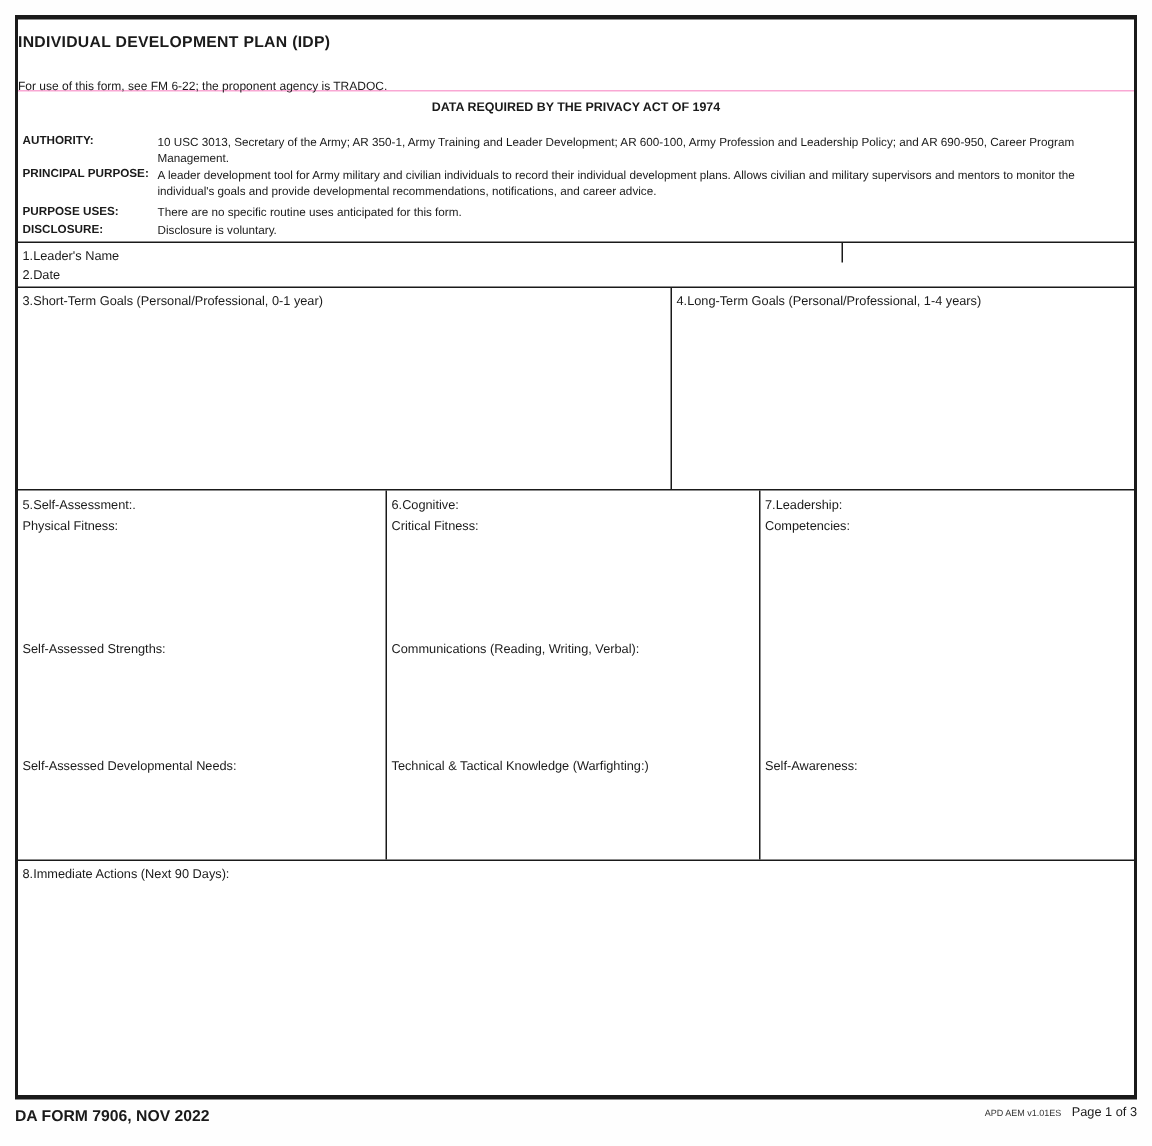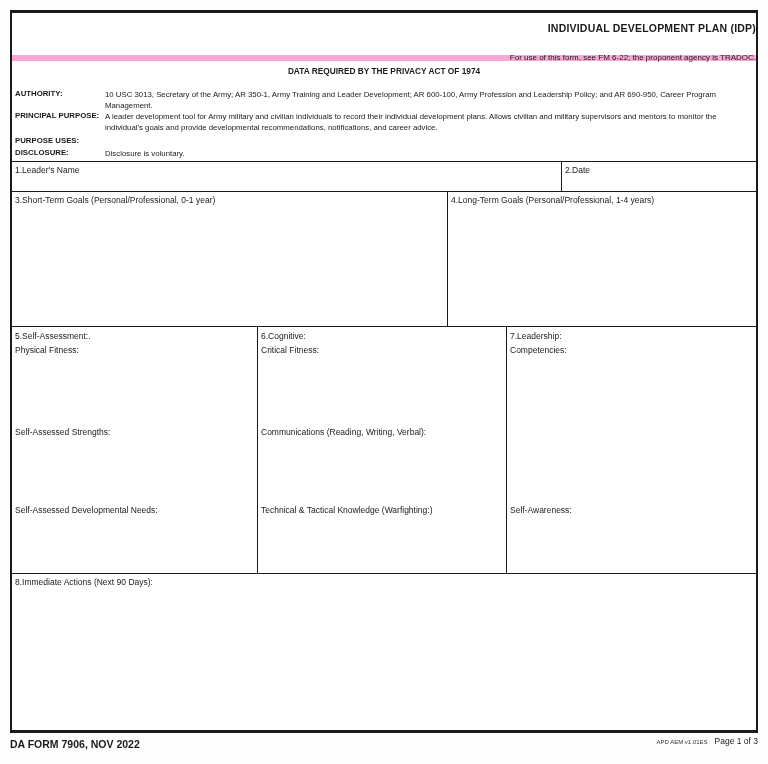--- a/index.html
+++ b/index.html
@@ -6,39 +6,39 @@
   html,body { width:768px; height:764px; background:#fff; font-family:"Liberation Sans", sans-serif; color:#1a1a1a; }
   .page { position:relative; width:768px; height:764px; background:#fefefe; overflow:hidden; }
 
   .form {
     position:absolute; left:10px; top:10px; width:748px; height:723px;
     border:2px solid #1a1a1a; border-top-width:3px; border-bottom-width:3px;
     background:#fff; display:flex; flex-direction:column;
   }
 
   
-  .hdr { height:48px; border-bottom:6px solid #f9a8d4; text-align:right; }
+  .hdr { height:48px; border-bottom:1px solid #f9a8d4; text-align:left; }
   .title { font-size:10.5px; font-weight:bold; letter-spacing:.2px; margin-top:9px; }
   .subtitle { font-size:8px; margin-top:19px; }
 
   
   .privacy { position:relative; height:101px; border-bottom:1px solid #1a1a1a; }
   .pheading { position:absolute; top:5px; left:0; right:0; text-align:center; font-size:8.3px; font-weight:bold; }
   .prow { position:absolute; left:3px; right:4px; display:flex; align-items:flex-start; }
   .plabel { flex:none; width:90px; font-size:7.8px; font-weight:bold; }
   .pvalue { flex:1; font-size:7.8px; line-height:11px; }
 
   
   .row { display:flex; flex-direction:row; border-bottom:1px solid #1a1a1a; }
   .cell { position:relative; }
   .vdiv { border-right:1px solid #1a1a1a; }
   .lbl { font-size:8.5px; }
   .pad { display:block; padding:3px 4px 0 3px; }
 
-  .row12 { height:30px; }
+  .row12 { height:30px;flex-direction:column; }
   .c-name { width:550px; }
   .c-date { flex:1; }
 
   .row34 { height:135px; }
   .c-short { width:436px; }
   .c-long { flex:1; }
 
   .row567 { height:247px; }
   .c-sa { width:246px; }
   .c-cog { width:249px; }
@@ -73,20 +73,21 @@
       <div class="prow" style="top:28px">
         <span class="plabel">AUTHORITY:</span>
         <span class="pvalue">10 USC 3013, Secretary of the Army; AR 350-1, Army Training and Leader Development; AR 600-100, Army Profession and Leadership Policy; and AR 690-950, Career Program Management.</span>
       </div>
       <div class="prow" style="top:50px">
         <span class="plabel">PRINCIPAL PURPOSE:</span>
         <span class="pvalue">A leader development tool for Army military and civilian individuals to record their individual development plans. Allows civilian and military supervisors and mentors to monitor the individual's goals and provide developmental recommendations, notifications, and career advice.</span>
       </div>
       <div class="prow" style="top:75px">
         <span class="plabel">PURPOSE USES:</span>
+        <span class="pvalue">There are no specific routine uses anticipated for this form.</span>
       </div>
       <div class="prow" style="top:87px">
         <span class="plabel">DISCLOSURE:</span>
         <span class="pvalue">Disclosure is voluntary.</span>
       </div>
     </div>
 
     <div class="row row12">
       <div class="cell c-name vdiv">
         <span class="lbl pad">1.Leader's Name</span>

